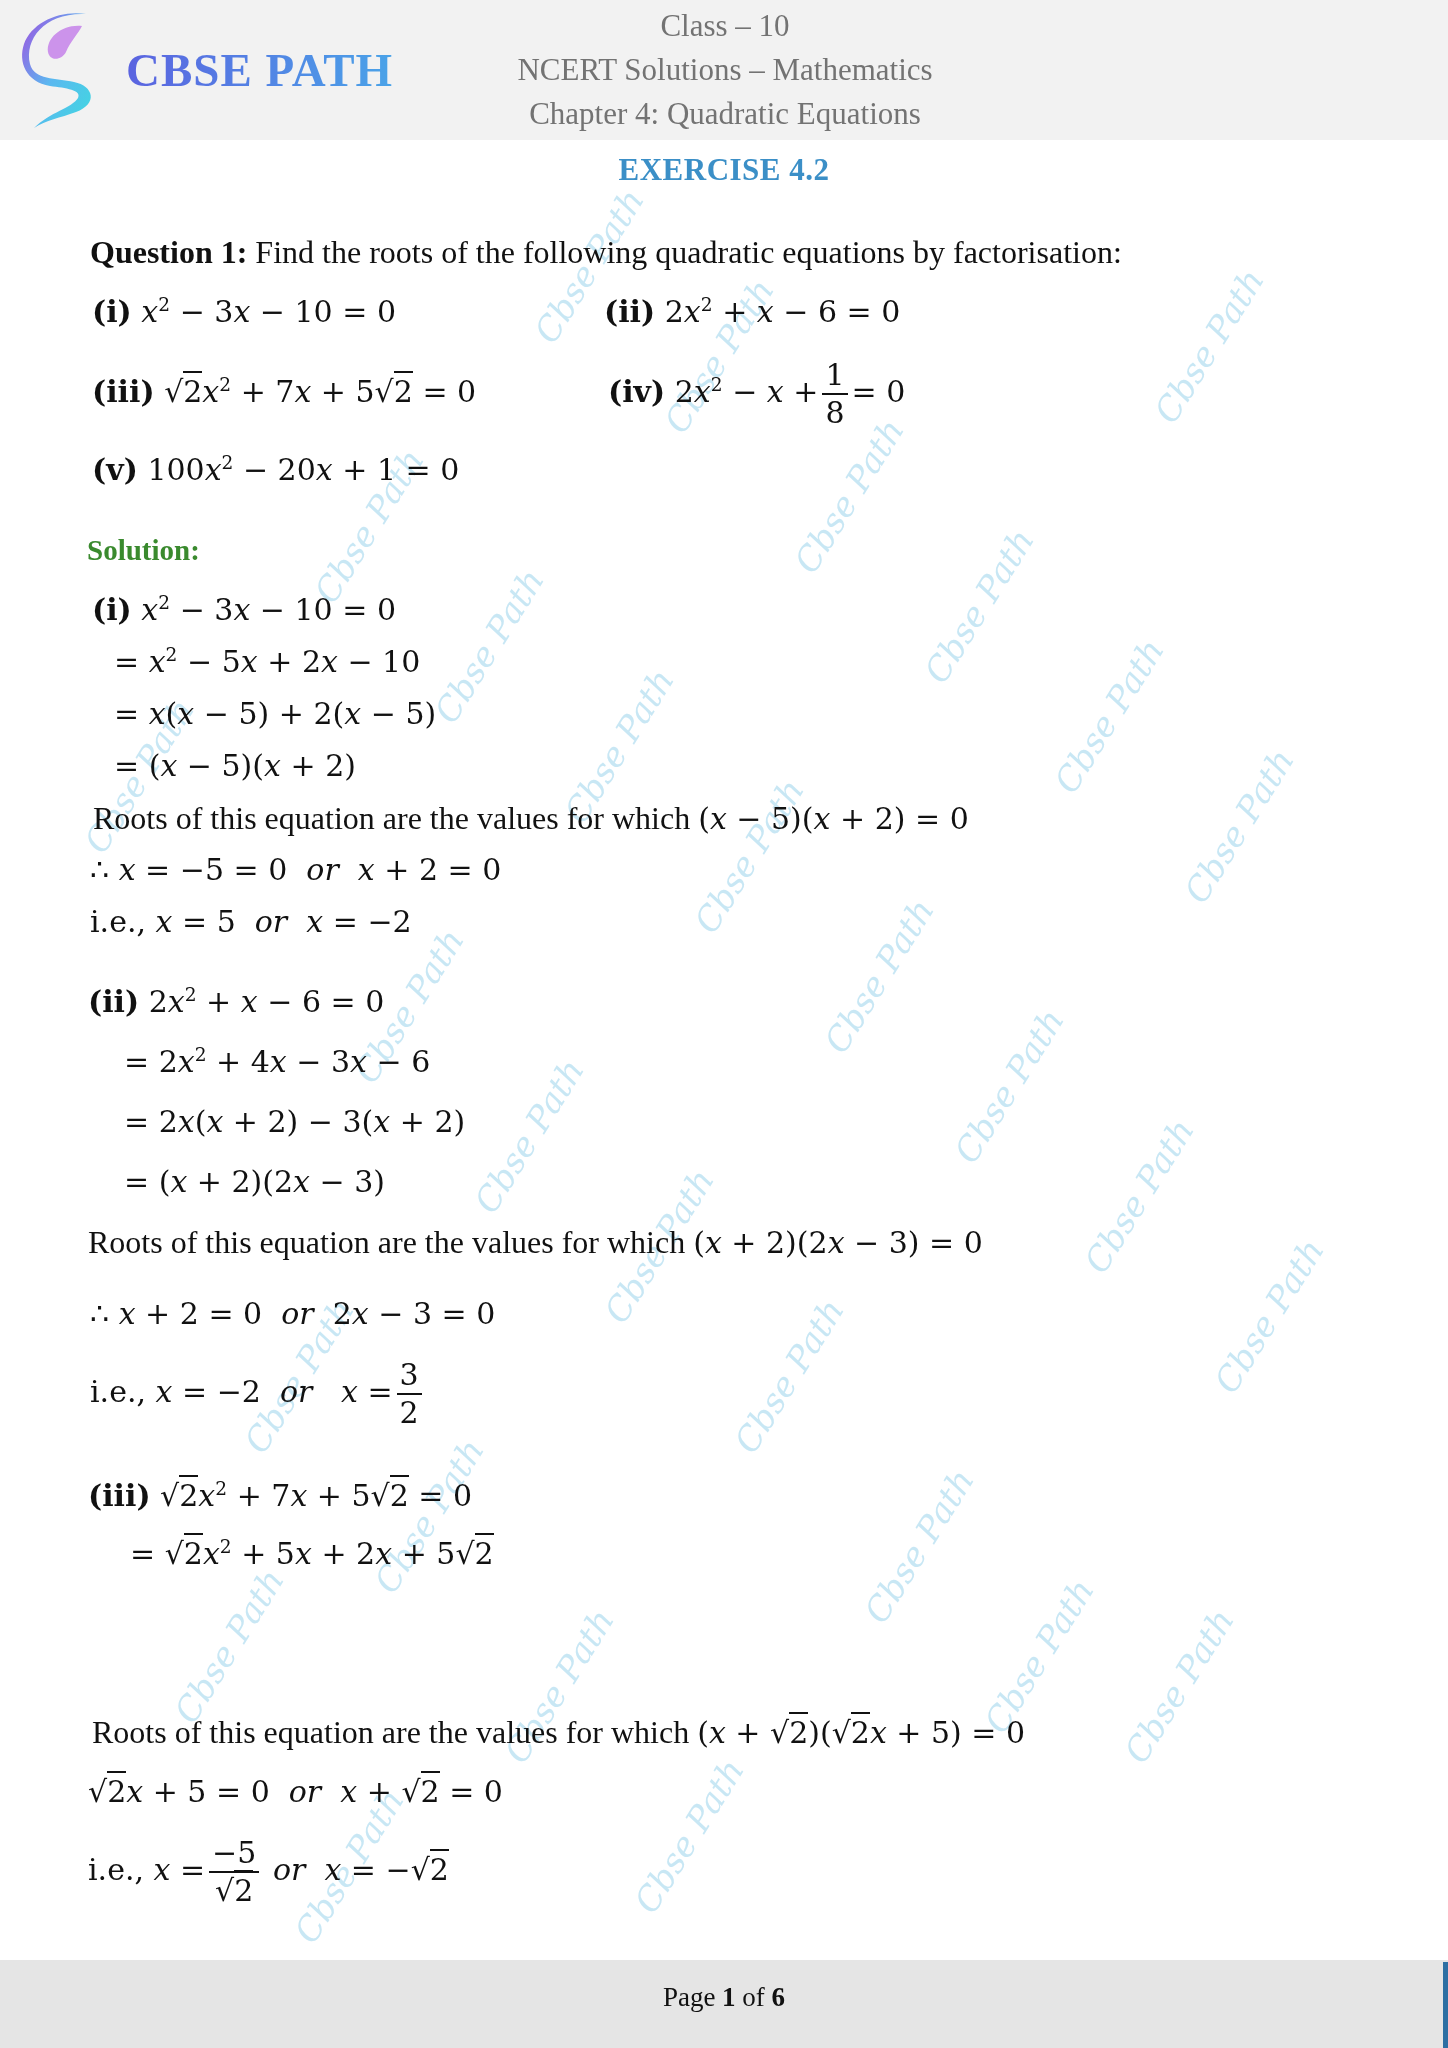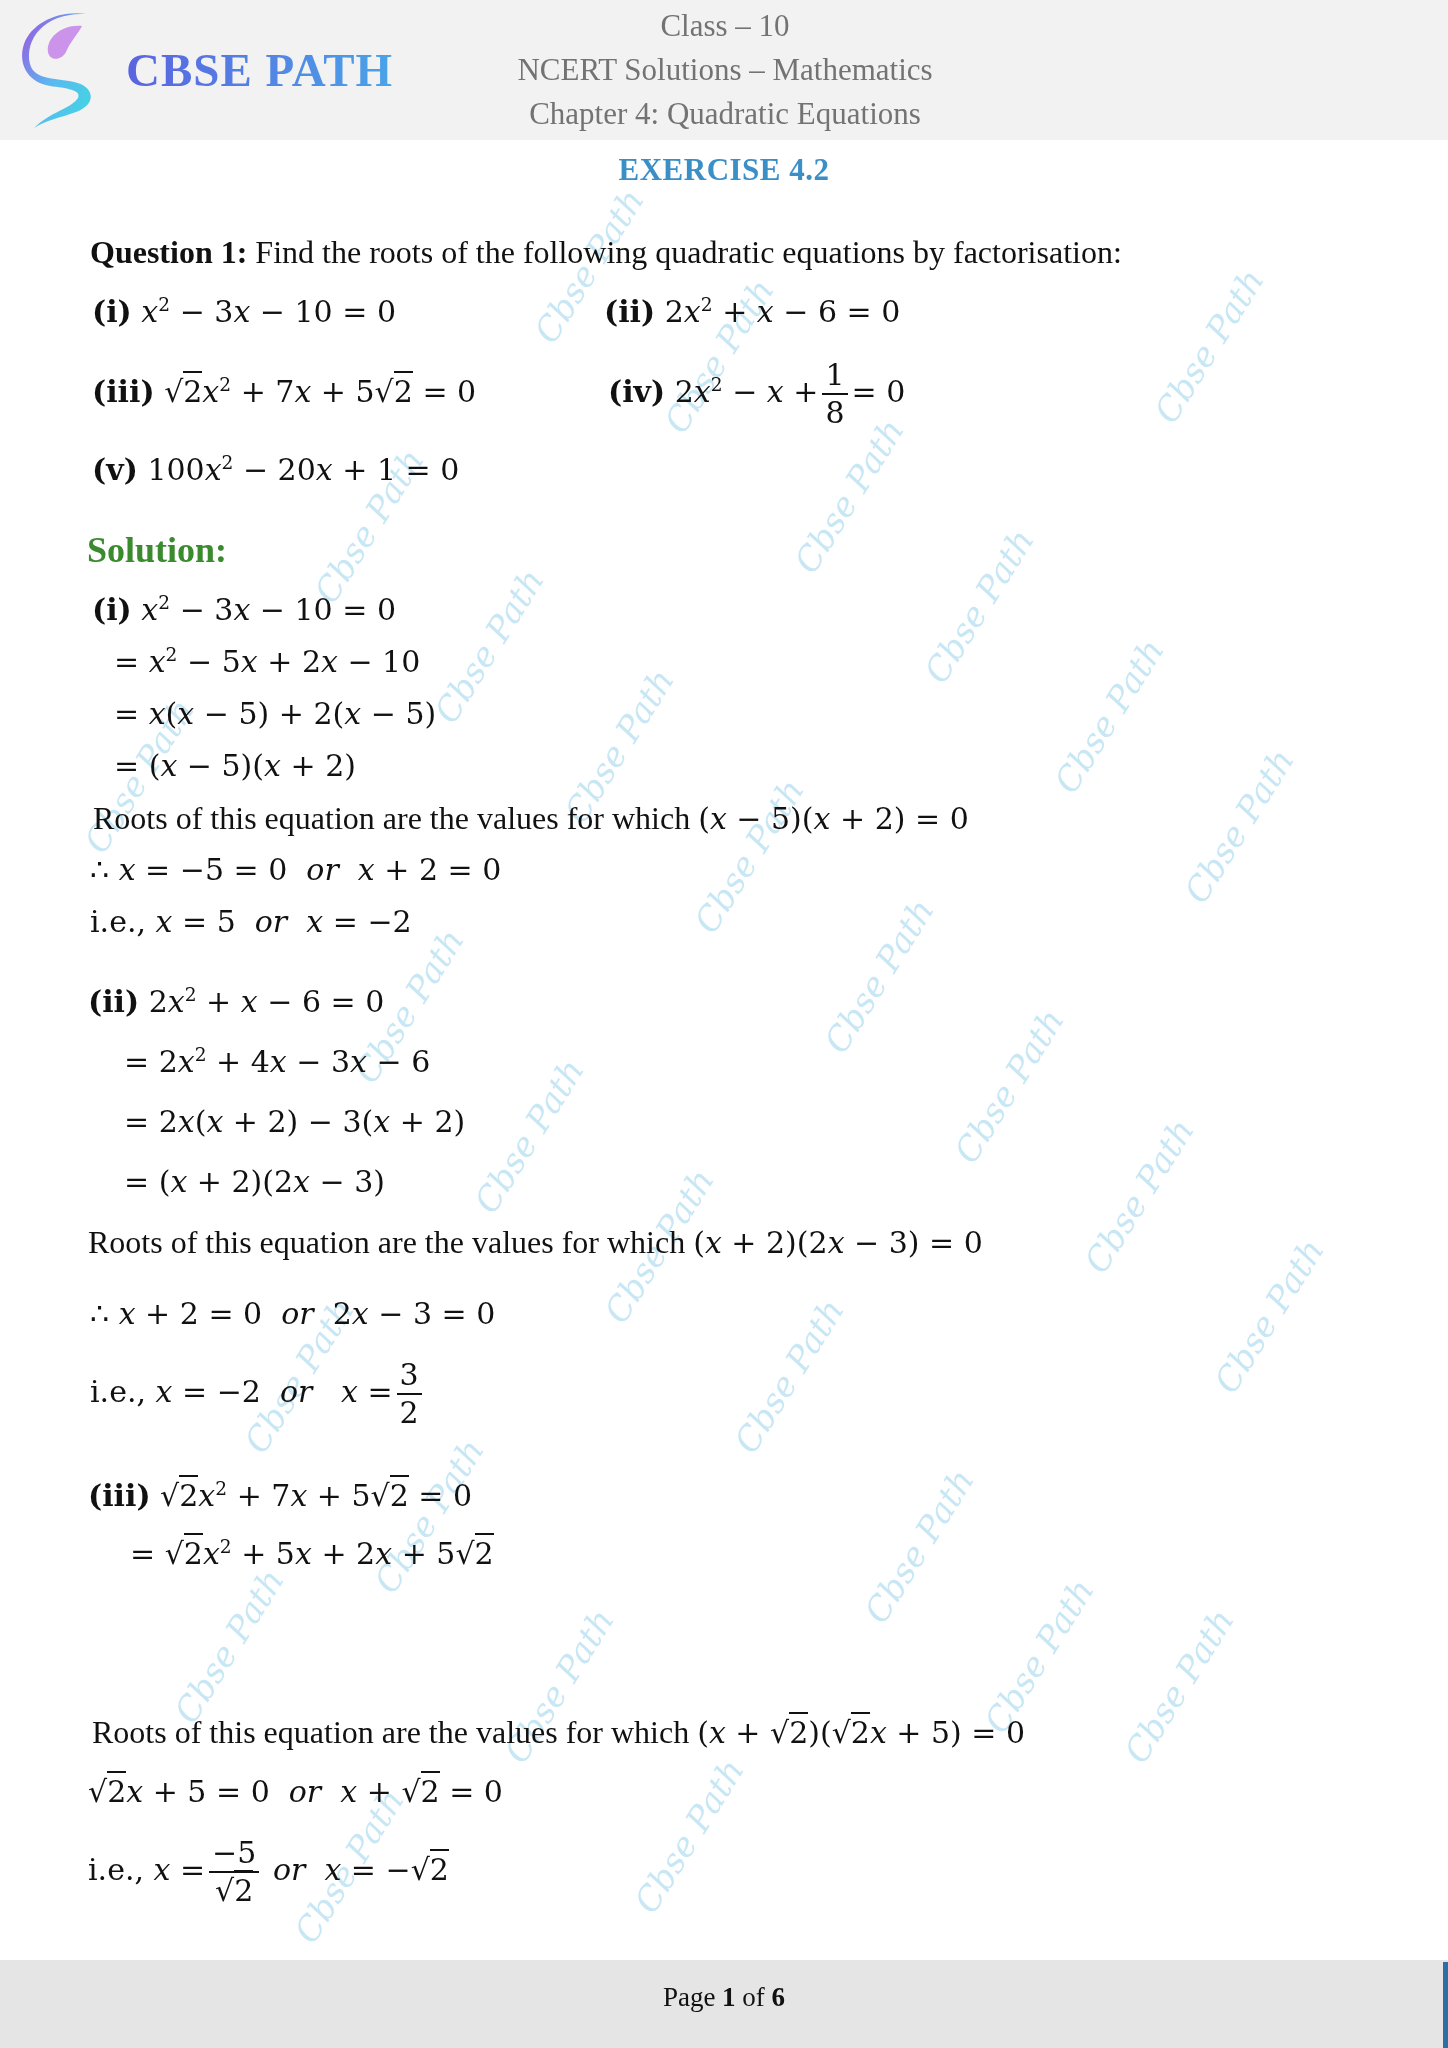--- a/index.html
+++ b/index.html
@@ -20,21 +20,21 @@
   .watermarks { position: absolute; inset: 0; pointer-events: none; }
   .wm { position: absolute; font-family: "DejaVu Serif", serif; font-style: italic; font-size: 34px; color: #bfe3f3;
     transform: rotate(-58deg); transform-origin: left bottom; white-space: nowrap; opacity: 0.85; }
 
   .content { position: absolute; left: 0; top: 0; width: 1149px; height: 1950px; }
   .line { position: absolute; font-family: "Liberation Serif", serif; font-size: 32px; line-height: 40px; white-space: nowrap; color: #111; }
   .math { font-family: "DejaVu Serif", serif; font-size: 30px; }
   .math i { font-style: italic; }
   .b { font-weight: bold; }
   .q-label { font-weight: bold; }
-  .solution-label { font-family: "Liberation Serif", serif; font-weight: bold; font-size: 36px; color: #3a8a2e; }
+  .solution-label { font-family: "Liberation Serif", serif; font-weight: bold; font-size: 29px; color: #3a8a2e; }
   sup { font-size: 0.62em; vertical-align: 0.6em; line-height: 0; }
   .frac { display: inline-flex; flex-direction: column; align-items: center; vertical-align: middle; margin: 0 4px; line-height: 1; }
   .frac .num { padding: 0 3px 3px; border-bottom: 2px solid #111; }
   .frac .den { padding-top: 3px; }
   .sqrt { border-top: 2px solid #111; padding-top: 1px; }
 
   .footer { position: absolute; left: 0; top: 1960px; width: 1448px; height: 88px; background: #e5e5e5; }
   .page-num { position: absolute; left: 0; width: 1448px; top: 22px; text-align: center;
     font-family: "Liberation Serif", serif; font-size: 27px; color: #111; }
   .page-num .b { font-weight: bold; }

